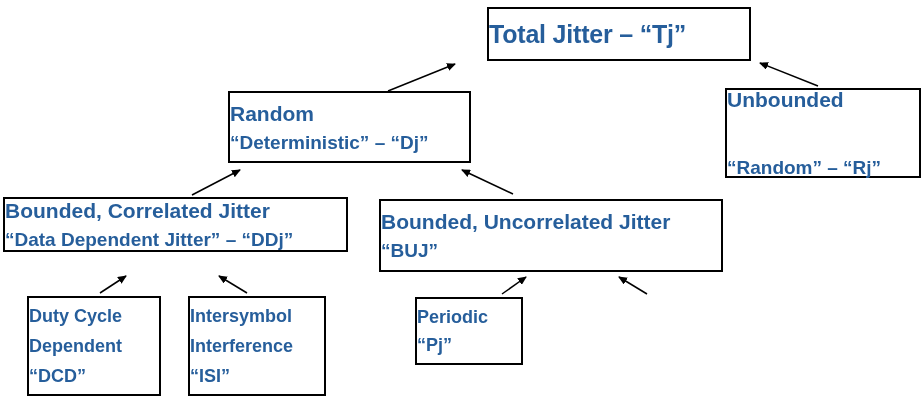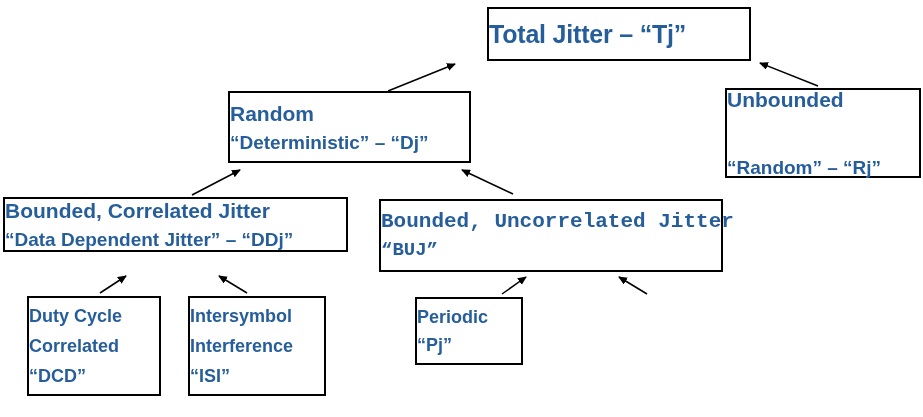--- a/index.html
+++ b/index.html
@@ -41,21 +41,21 @@
   .node .l2 { font-size: 19px; line-height: 27px; }
 
   #node-total-jitter {
     left: 487px; top: 7px; width: 264px; height: 54px;
     font-size: 25px;
     letter-spacing: -0.2px;
   }
   #node-bounded-dj   { left: 228px; top: 91px;  width: 243px; height: 72px; }
   #node-unbounded-rj { left: 725px; top: 88px;  width: 196px; height: 90px; gap: 39px; }
   #node-ddj          { left: 3px;   top: 197px; width: 345px; height: 55px; }
-  #node-buj          { left: 379px; top: 199px; width: 344px; height: 73px; font-family: Liberation Mono, monospace; }
+  #node-buj          { left: 379px; top: 199px; width: 344px; height: 73px; }
 
   .leaf { font-size: 18px; }
   .leaf .ln { line-height: 30px; font-size: 18px; }
   #node-dcd  { left: 27px;  top: 296px; width: 134px; height: 100px; }
   #node-isi  { left: 188px; top: 296px; width: 138px; height: 100px; }
   #node-pj   { left: 415px; top: 297px; width: 108px; height: 68px; }
   #node-obuj { left: 612px; top: 297px; width: 91px;  height: 68px; }
   #node-pj .ln, #node-obuj .ln { line-height: 28px; }
 </style>
 </head>
@@ -98,21 +98,21 @@
     <span class="l2">“Data Dependent Jitter” – “DDj”</span>
   </div>
 
   <div class="node" id="node-buj">
     <span class="l1">Bounded, Uncorrelated Jitter</span>
     <span class="l2">“BUJ”</span>
   </div>
 
   <div class="node leaf" id="node-dcd">
     <span class="ln">Duty Cycle</span>
-    <span class="ln">Correlated</span>
+    <span class="ln">Dependent</span>
     <span class="ln">“DCD”</span>
   </div>
 
   <div class="node leaf" id="node-isi">
     <span class="ln">Intersymbol</span>
     <span class="ln">Interference</span>
     <span class="ln">“ISI”</span>
   </div>
 
   <div class="node leaf" id="node-pj">

